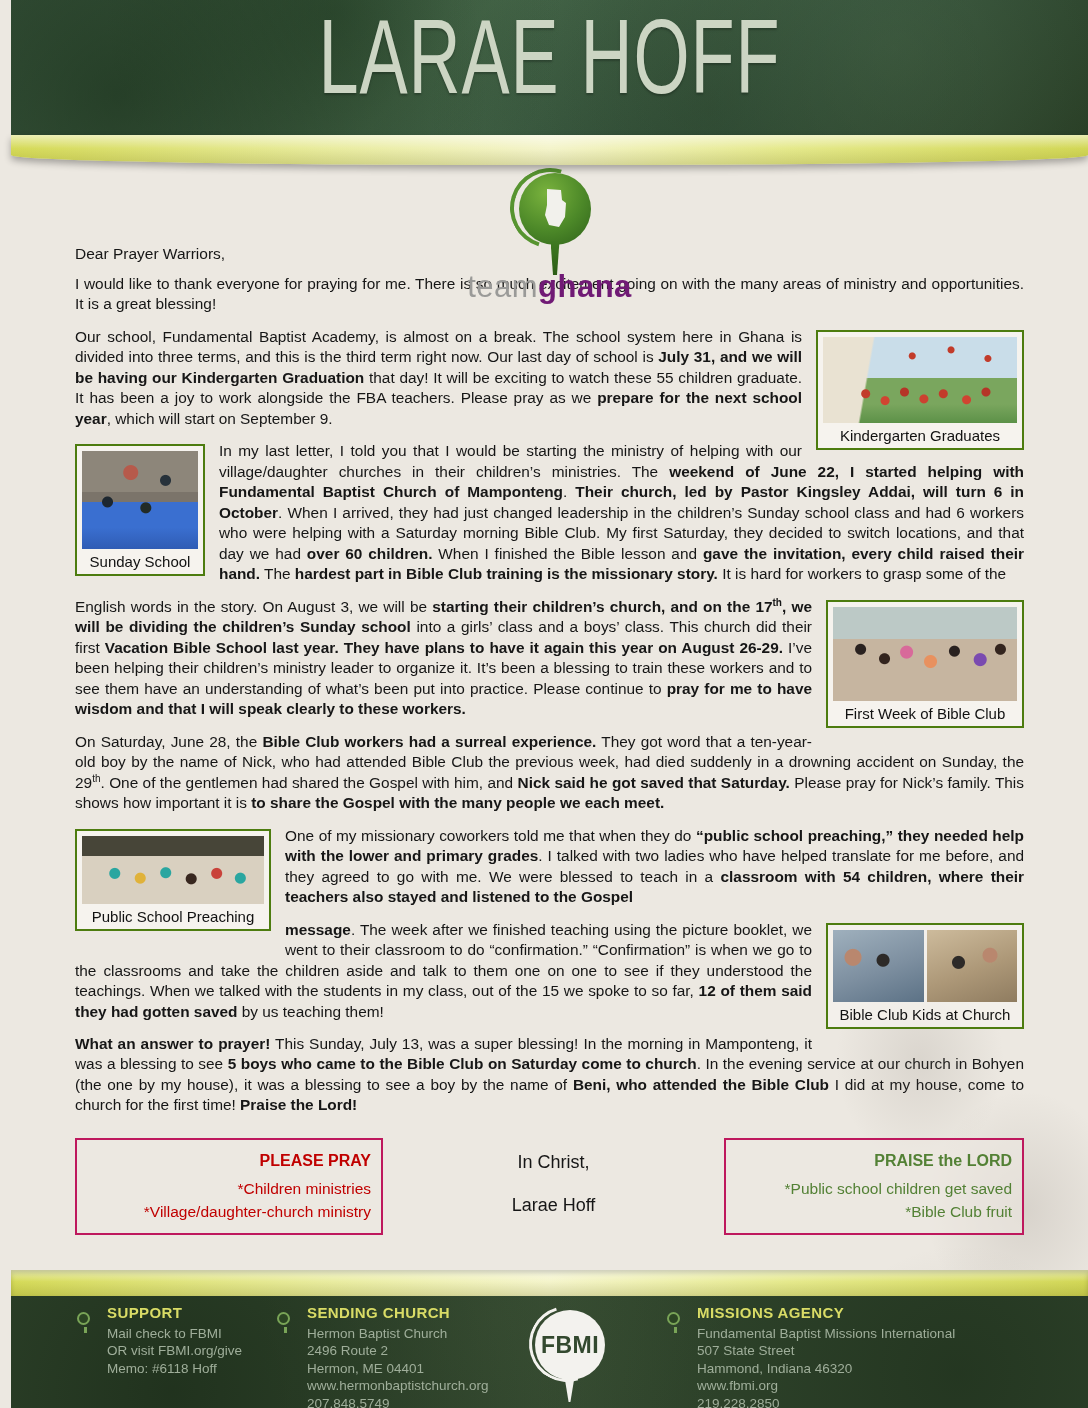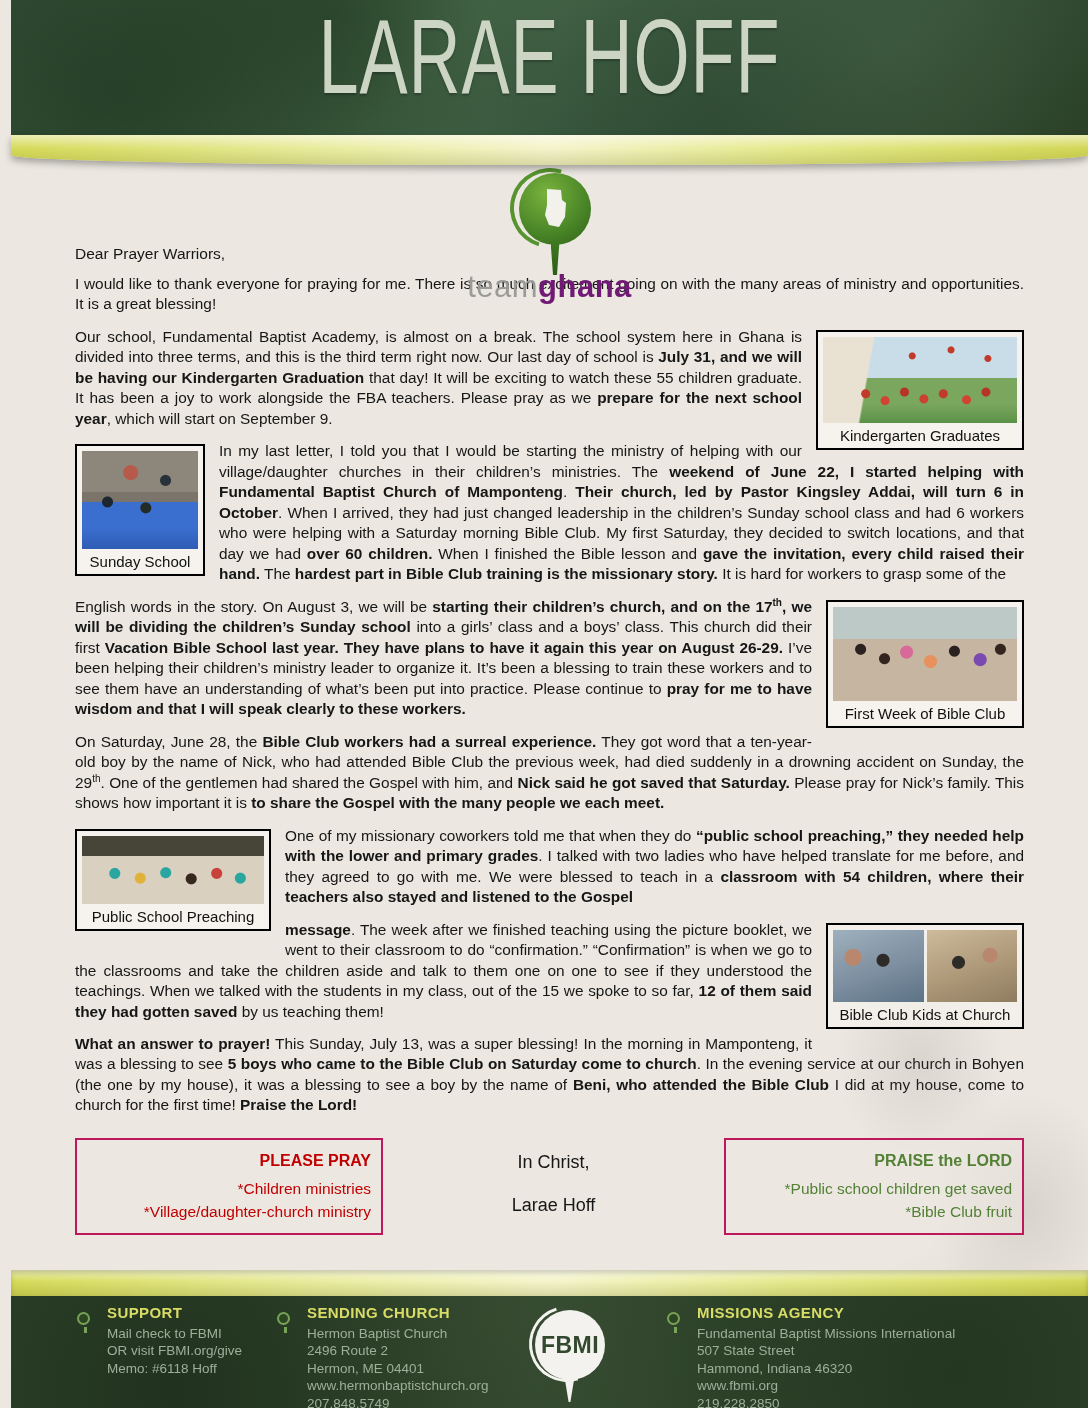--- a/index.html
+++ b/index.html
@@ -46,21 +46,21 @@
     clip-path:polygon(0 0,100% 0,72% 100%,28% 100%); }
   .tg-text { font-size:31px; letter-spacing:.5px; margin-top:-6px; }
   .tg-team { color:#9a9a98; }
   .tg-ghana { color:#701a75; font-weight:bold; }
 
   p.body-text { font-size:15.4px; line-height:1.33; text-align:justify; margin-bottom:12px; }
   p.body-text b { font-weight:bold; }
   sup { font-size:10px; vertical-align:super; line-height:0; }
 
   
-  .fig { border:2px solid #000000; background:#f6f3ee; padding:5px 5px 1px; text-align:center; position:relative; z-index:2; }
+  .fig { border:2px solid #4d7c0f; background:#f6f3ee; padding:5px 5px 1px; text-align:center; position:relative; z-index:2; }
   .fig .caption { font-size:15px; padding:4px 0 3px; color:#111; white-space:nowrap; }
   .fig .ph { width:100%; }
   .f-right { float:right; margin:3px 0 8px 14px; }
   .f-left  { float:left;  margin:3px 14px 14px 0; }
 
   .ph-kindergarten { height:86px;
     background:
       radial-gradient(circle 5px at 22% 66%, #c23b2a 0 4px, transparent 5px),
       radial-gradient(circle 5px at 32% 74%, #d04431 0 4px, transparent 5px),
       radial-gradient(circle 5px at 42% 64%, #b53527 0 4px, transparent 5px),

